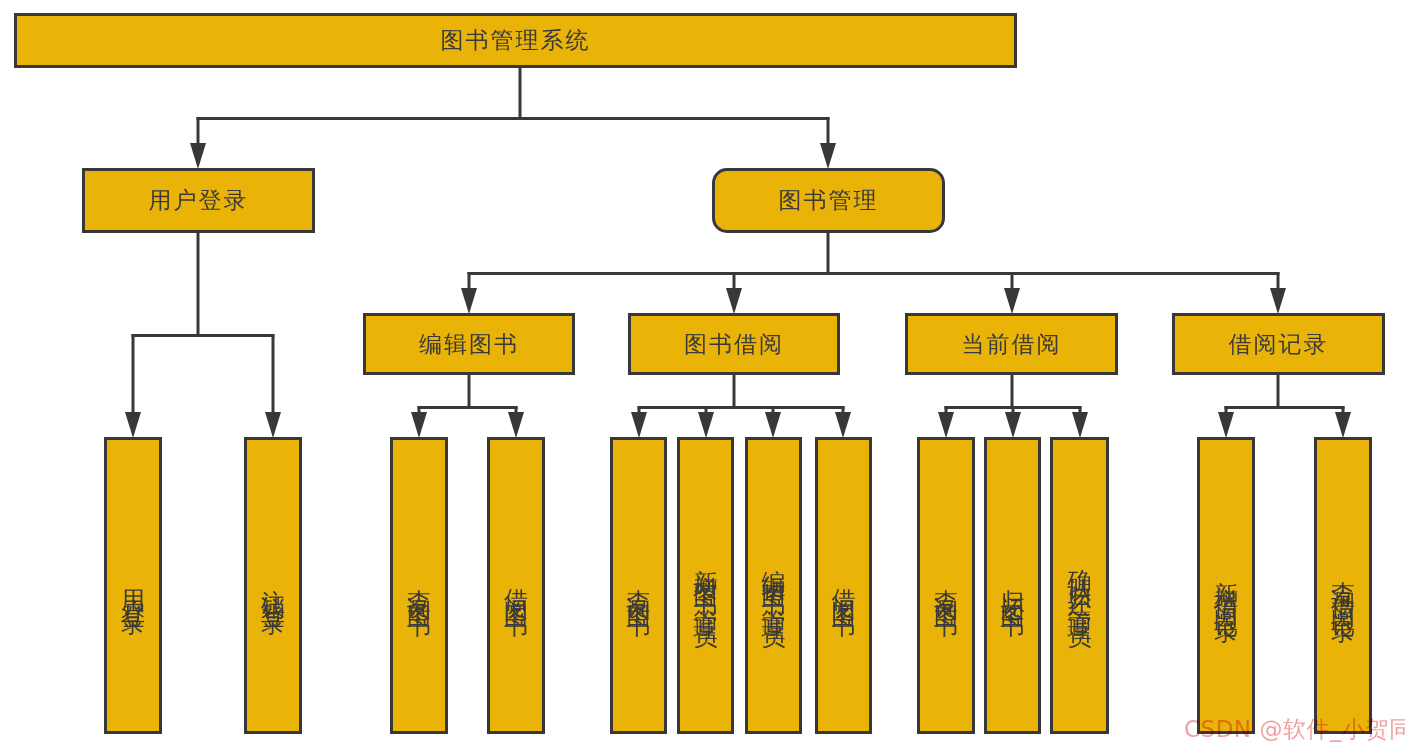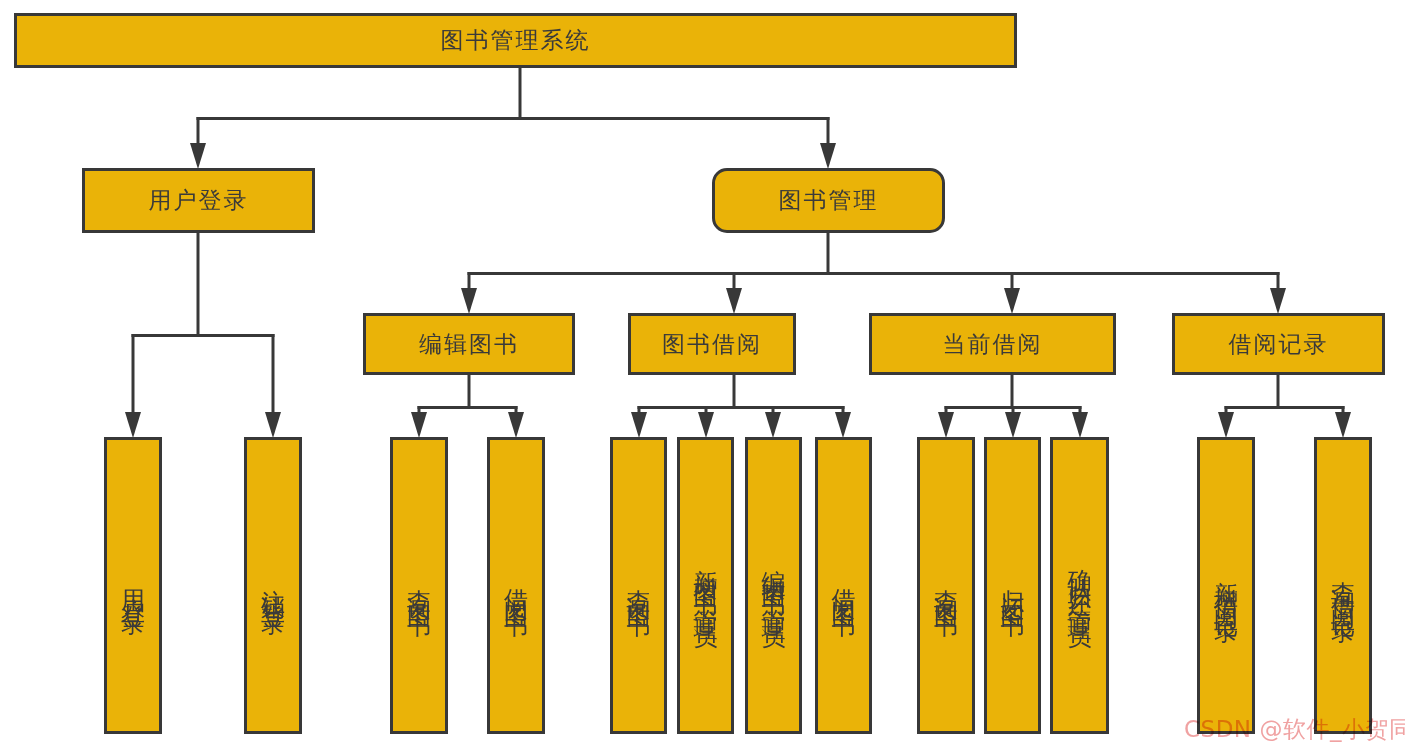--- a/index.html
+++ b/index.html
@@ -144,22 +144,22 @@
       <polygon points="1335,412 1351,412 1343,438"></polygon>
     </g>
   </svg>
 
   <div class="hbox" style="left:14px; top:13px; width:1003px; height:55px;">图书管理系统</div>
 
   <div class="hbox" style="left:82px; top:168px; width:233px; height:65px;">用户登录</div>
   <div class="hbox" style="left:712px; top:168px; width:233px; height:65px;border-radius:15px;">图书管理</div>
 
   <div class="hbox" style="left:363px; top:313px; width:212px; height:62px;">编辑图书</div>
-  <div class="hbox" style="left:628px; top:313px; width:168px; height:62px;">图书借阅</div>
-  <div class="hbox" style="left:869px; top:313px; width:247px; height:62px;">当前借阅</div>
+  <div class="hbox" style="left:628px; top:313px; width:212px; height:62px;">图书借阅</div>
+  <div class="hbox" style="left:905px; top:313px; width:213px; height:62px;">当前借阅</div>
   <div class="hbox" style="left:1172px; top:313px; width:213px; height:62px;">借阅记录</div>
 
   <div class="vbox" style="left:104px;">用户登录</div>
   <div class="vbox" style="left:244px;">注销登录</div>
 
   <div class="vbox" style="left:390px;">查询图书</div>
   <div class="vbox" style="left:487px;">借阅图书</div>
 
   <div class="vbox" style="left:610px; width:57px;">查询图书</div>
   <div class="vbox" style="left:677px; width:57px;">新增图书（管理员）</div>

